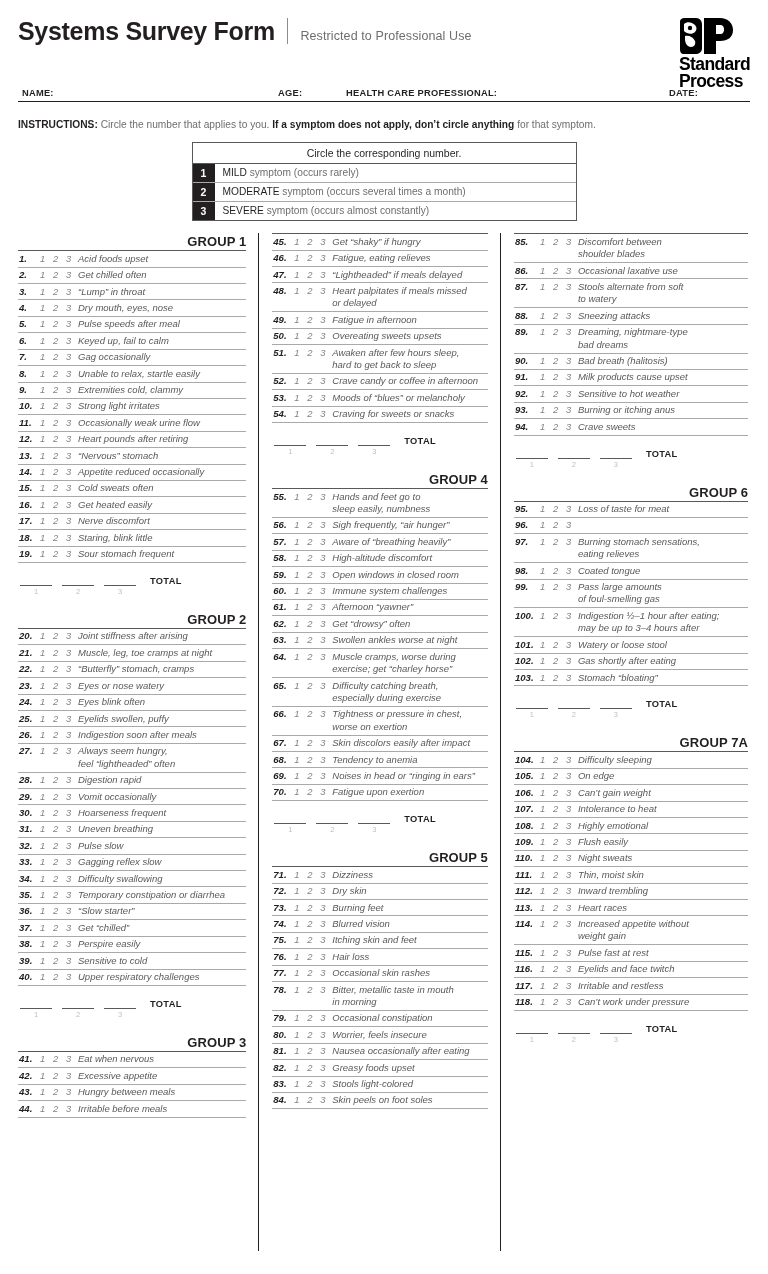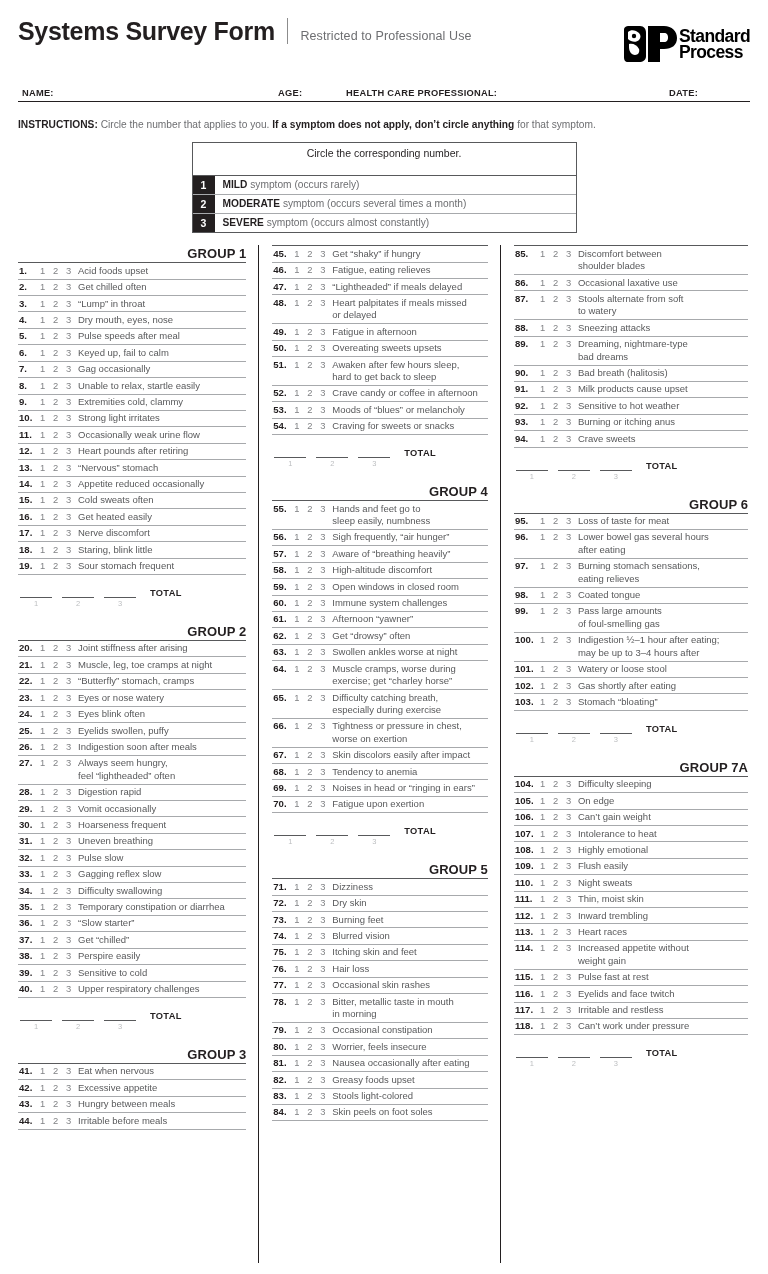--- a/index.html
+++ b/index.html
@@ -44,21 +44,21 @@
     top: 4px;
   }
   .subtitle {
     font-size: 12.5px;
     color: #6d6e71;
     font-weight: 400;
     letter-spacing: 0.1px;
   }
 
   
-  .logo { display:flex; align-items:center; margin-top:10px; }
+  .logo { display:flex; align-items:flex-start; margin-top:2px;flex-direction:column; }
   .logo-mark { width: 56px; height: 40px; }
   .logo-text {
     margin-left: 1px;
     font-weight: 800;
     font-size: 17.5px;
     line-height: 16.5px;
     letter-spacing: -0.6px;
     color: #000;
   }
   .logo-text span { display: block; }
@@ -98,42 +98,42 @@
   .key-table {
     width: 385px;
     margin: 11px auto 0 auto;
     border: 1.2px solid #58595b;
     border-collapse: collapse;
   }
   .key-head {
     text-align: center;
     font-size: 10.5px;
     color: #231f20;
-    padding: 4px 0 16px 0;
+    padding: 4px 0 4px 0;
     border-bottom: 1.2px solid #58595b;
   }
   .key-row { display: flex; align-items: stretch; border-bottom: 1.2px solid #a7a9ac; }
   .key-row:last-child { border-bottom: none; }
   .key-num {
     width: 22px;
     background: #231f20;
     color: #ffffff;
     font-weight: 700;
     font-size: 10.5px;
     text-align: center;
     padding: 3px 0;
     flex: none;
   }
   .key-desc {
     flex: 1;
     font-size: 10.2px;
     color: #6d6e71;
     padding: 3px 0 3px 8px;
   }
-  .key-desc b { color: #231f20; font-weight: 700; }
+  .key-desc b { color: #231f20; font-weight: 400; }
 
   
   .columns {
     display: flex;
     margin-top: 12px;
     height: 1018px;
   }
   .col {
     width: 245px;
     padding-right: 12px;
@@ -148,21 +148,21 @@
     font-size: 13px;
     font-weight: 700;
     color: #231f20;
     letter-spacing: 0.1px;
     margin: 0 0 1px 0;
     padding-top: 1px;
     text-align: right;
   }
   .group-title.spaced { margin-top: 15px; }
 
-  .items { border-top: 1.1px solid #58595b; }
+  .items { border-top: 1.1px solid #58595b; font-style: italic; }
   .item {
     display: flex;
     align-items: flex-start;
     border-bottom: 1.1px solid #a7a9ac;
     padding: 1.5px 0 1.5px 0;
     min-height: 15.5px;
   }
   .item .num {
     width: 22px;
     flex: none;
@@ -850,21 +850,20 @@
         <div class="group-title spaced">GROUP 6</div>
         <div class="items">
           <div class="item">
             <span class="num">95.</span>
             <span class="scale">1 2 3</span>
             <span class="label"><span>Loss of taste for meat</span></span>
           </div>
           <div class="item">
             <span class="num">96.</span>
             <span class="scale">1 2 3</span>
-            <span class="label"><span>Lower bowel gas several hours</span><span class="l2">after eating</span></span>
           </div>
           <div class="item">
             <span class="num">97.</span>
             <span class="scale">1 2 3</span>
             <span class="label"><span>Burning stomach sensations,</span><span class="l2">eating relieves</span></span>
           </div>
           <div class="item">
             <span class="num">98.</span>
             <span class="scale">1 2 3</span>
             <span class="label"><span>Coated tongue</span></span>

